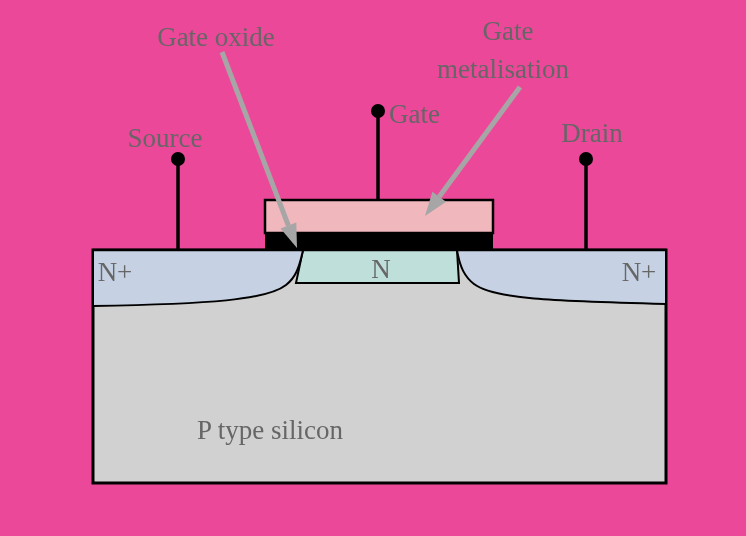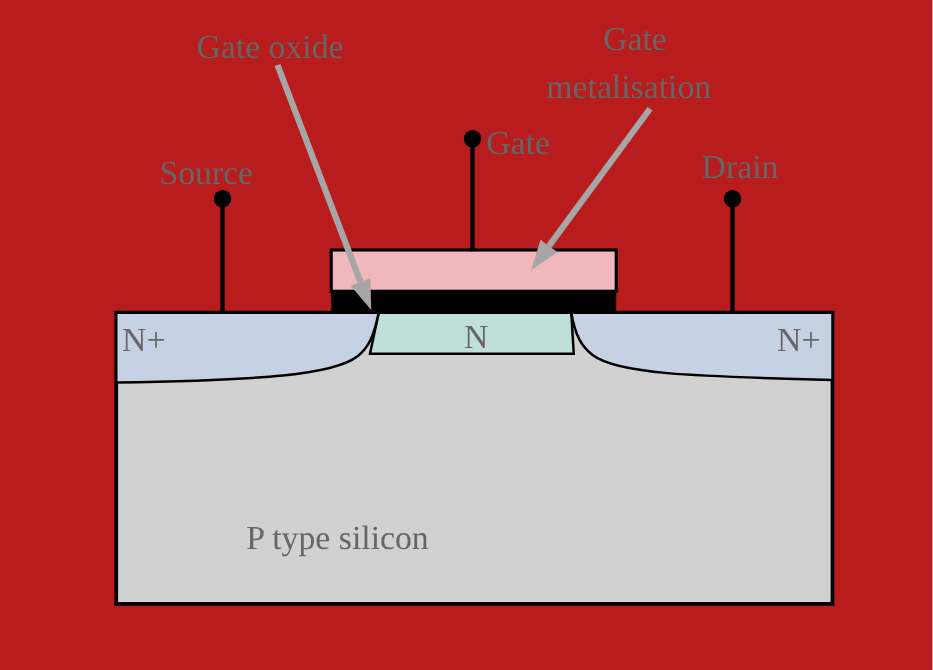--- a/index.html
+++ b/index.html
@@ -1,20 +1,20 @@
 <!DOCTYPE html>
 <html><head>
 <meta charset="utf-8">
 <style>
   html, body { margin: 0; padding: 0; background: #ffffff; }
   .stage {
     position: relative;
     width: 746px;
     height: 536px;
-    background: #b91c1c;
+    background: #ec4899;
     overflow: hidden;
   }
   svg { display: block; }
   .lbl {
     font-family: "Liberation Serif", "DejaVu Serif", serif;
     font-size: 27px;
   }
 </style>
 </head>
 <body>

